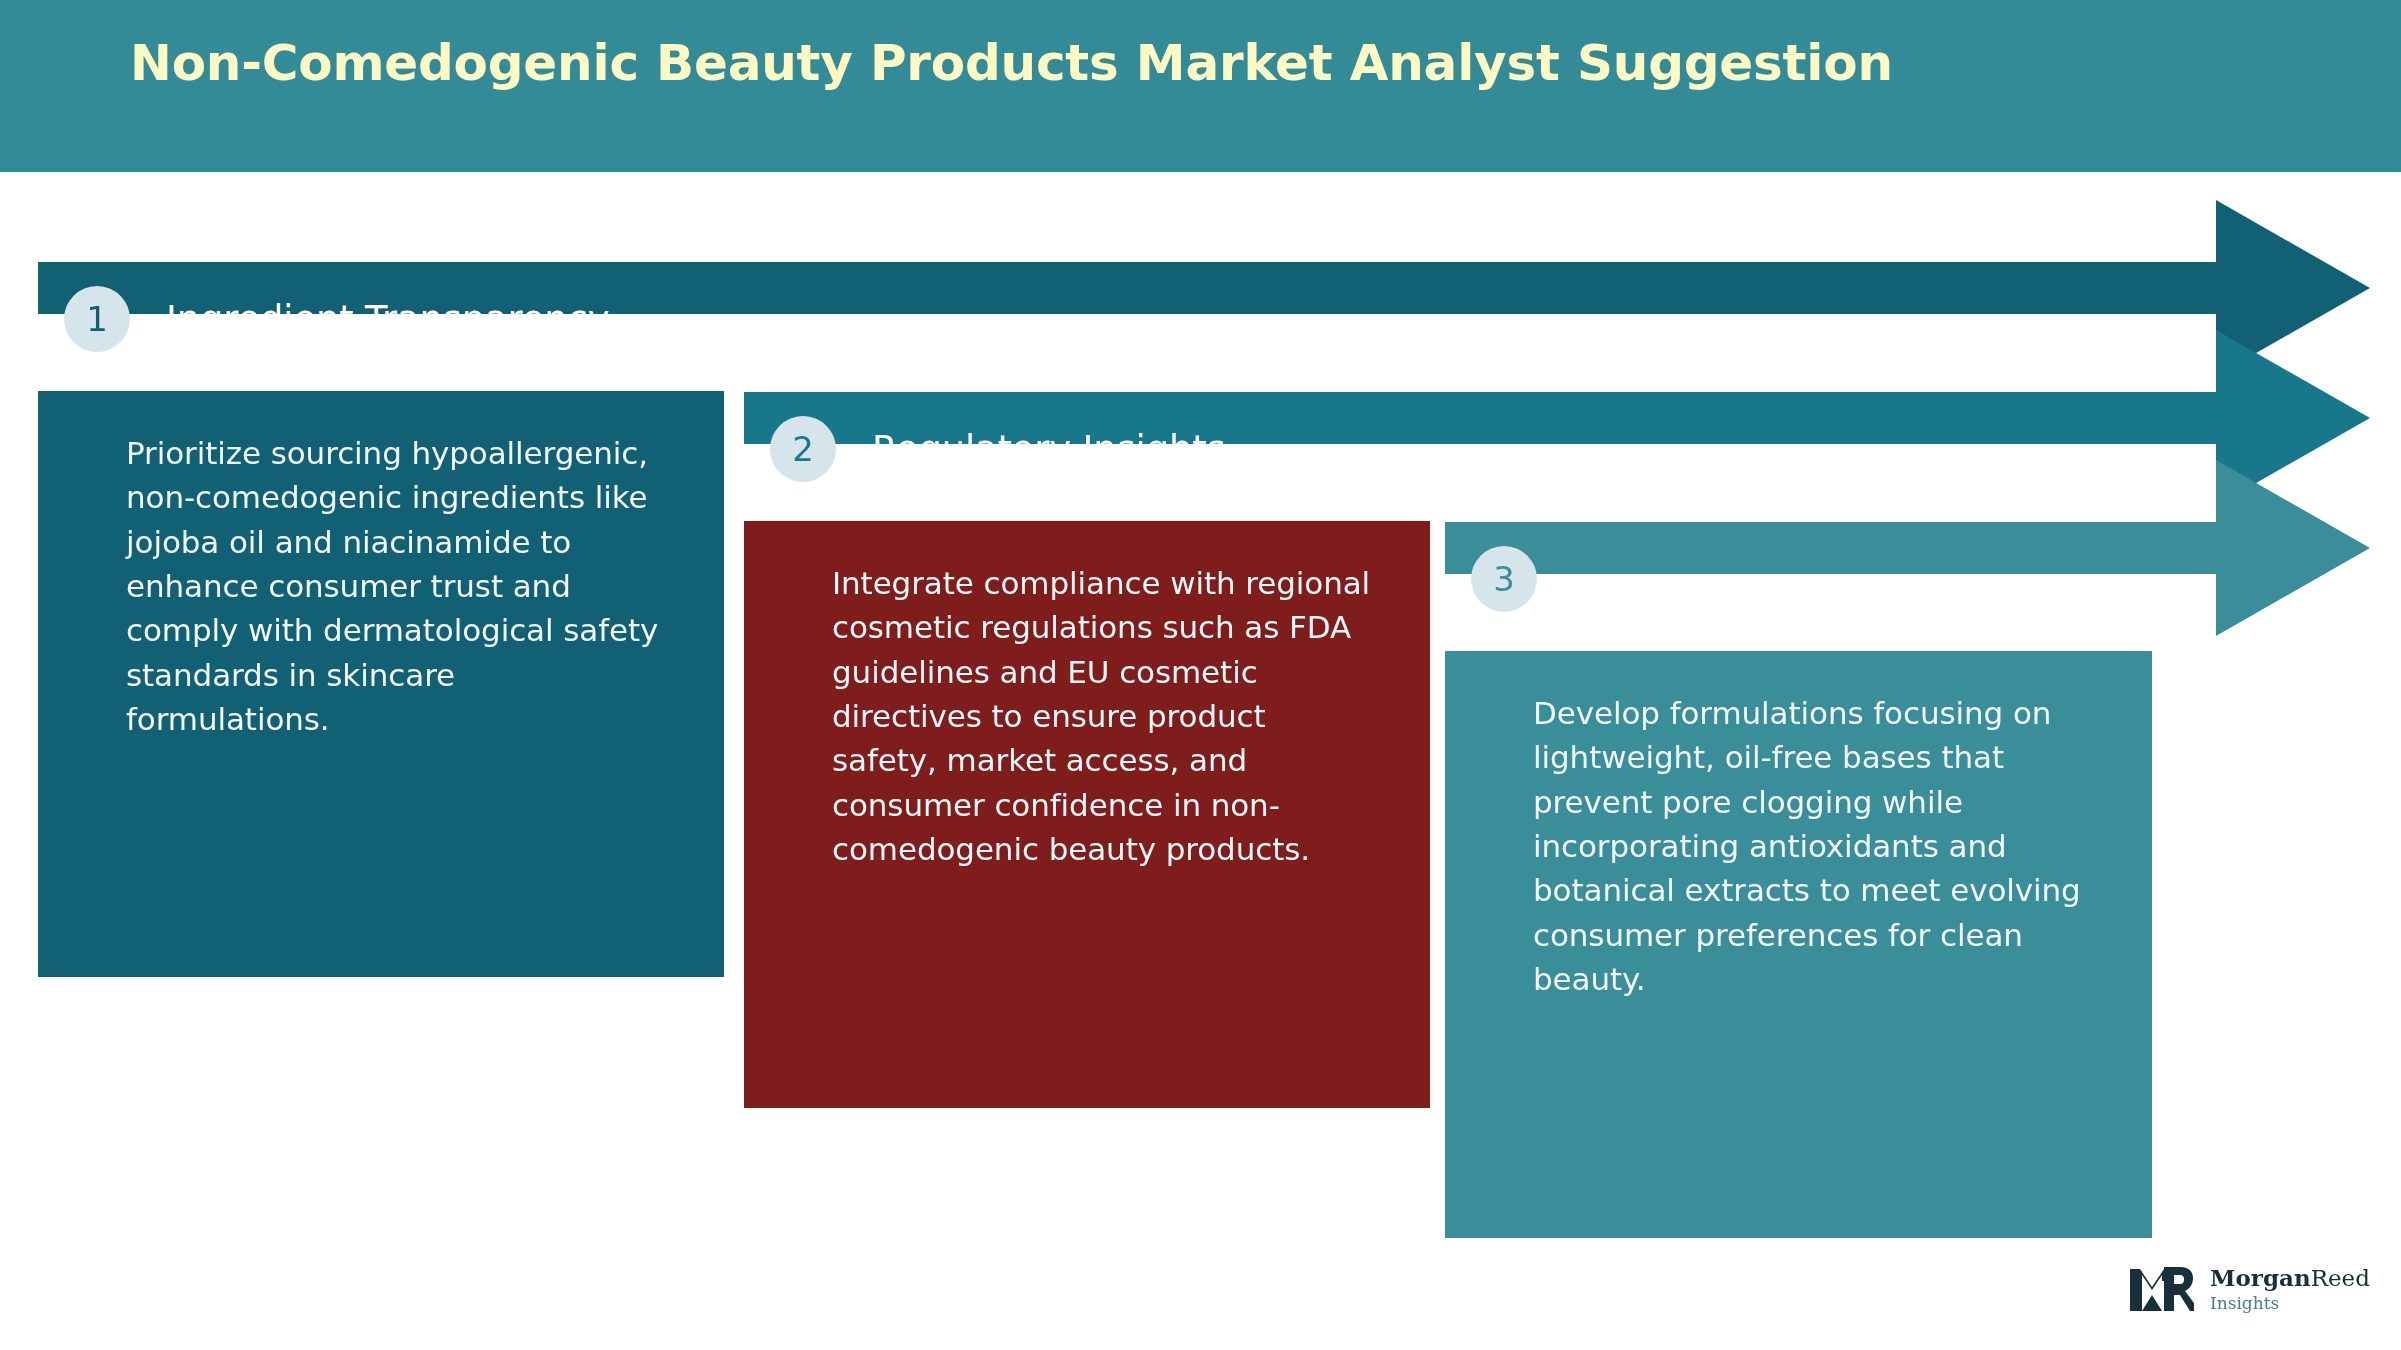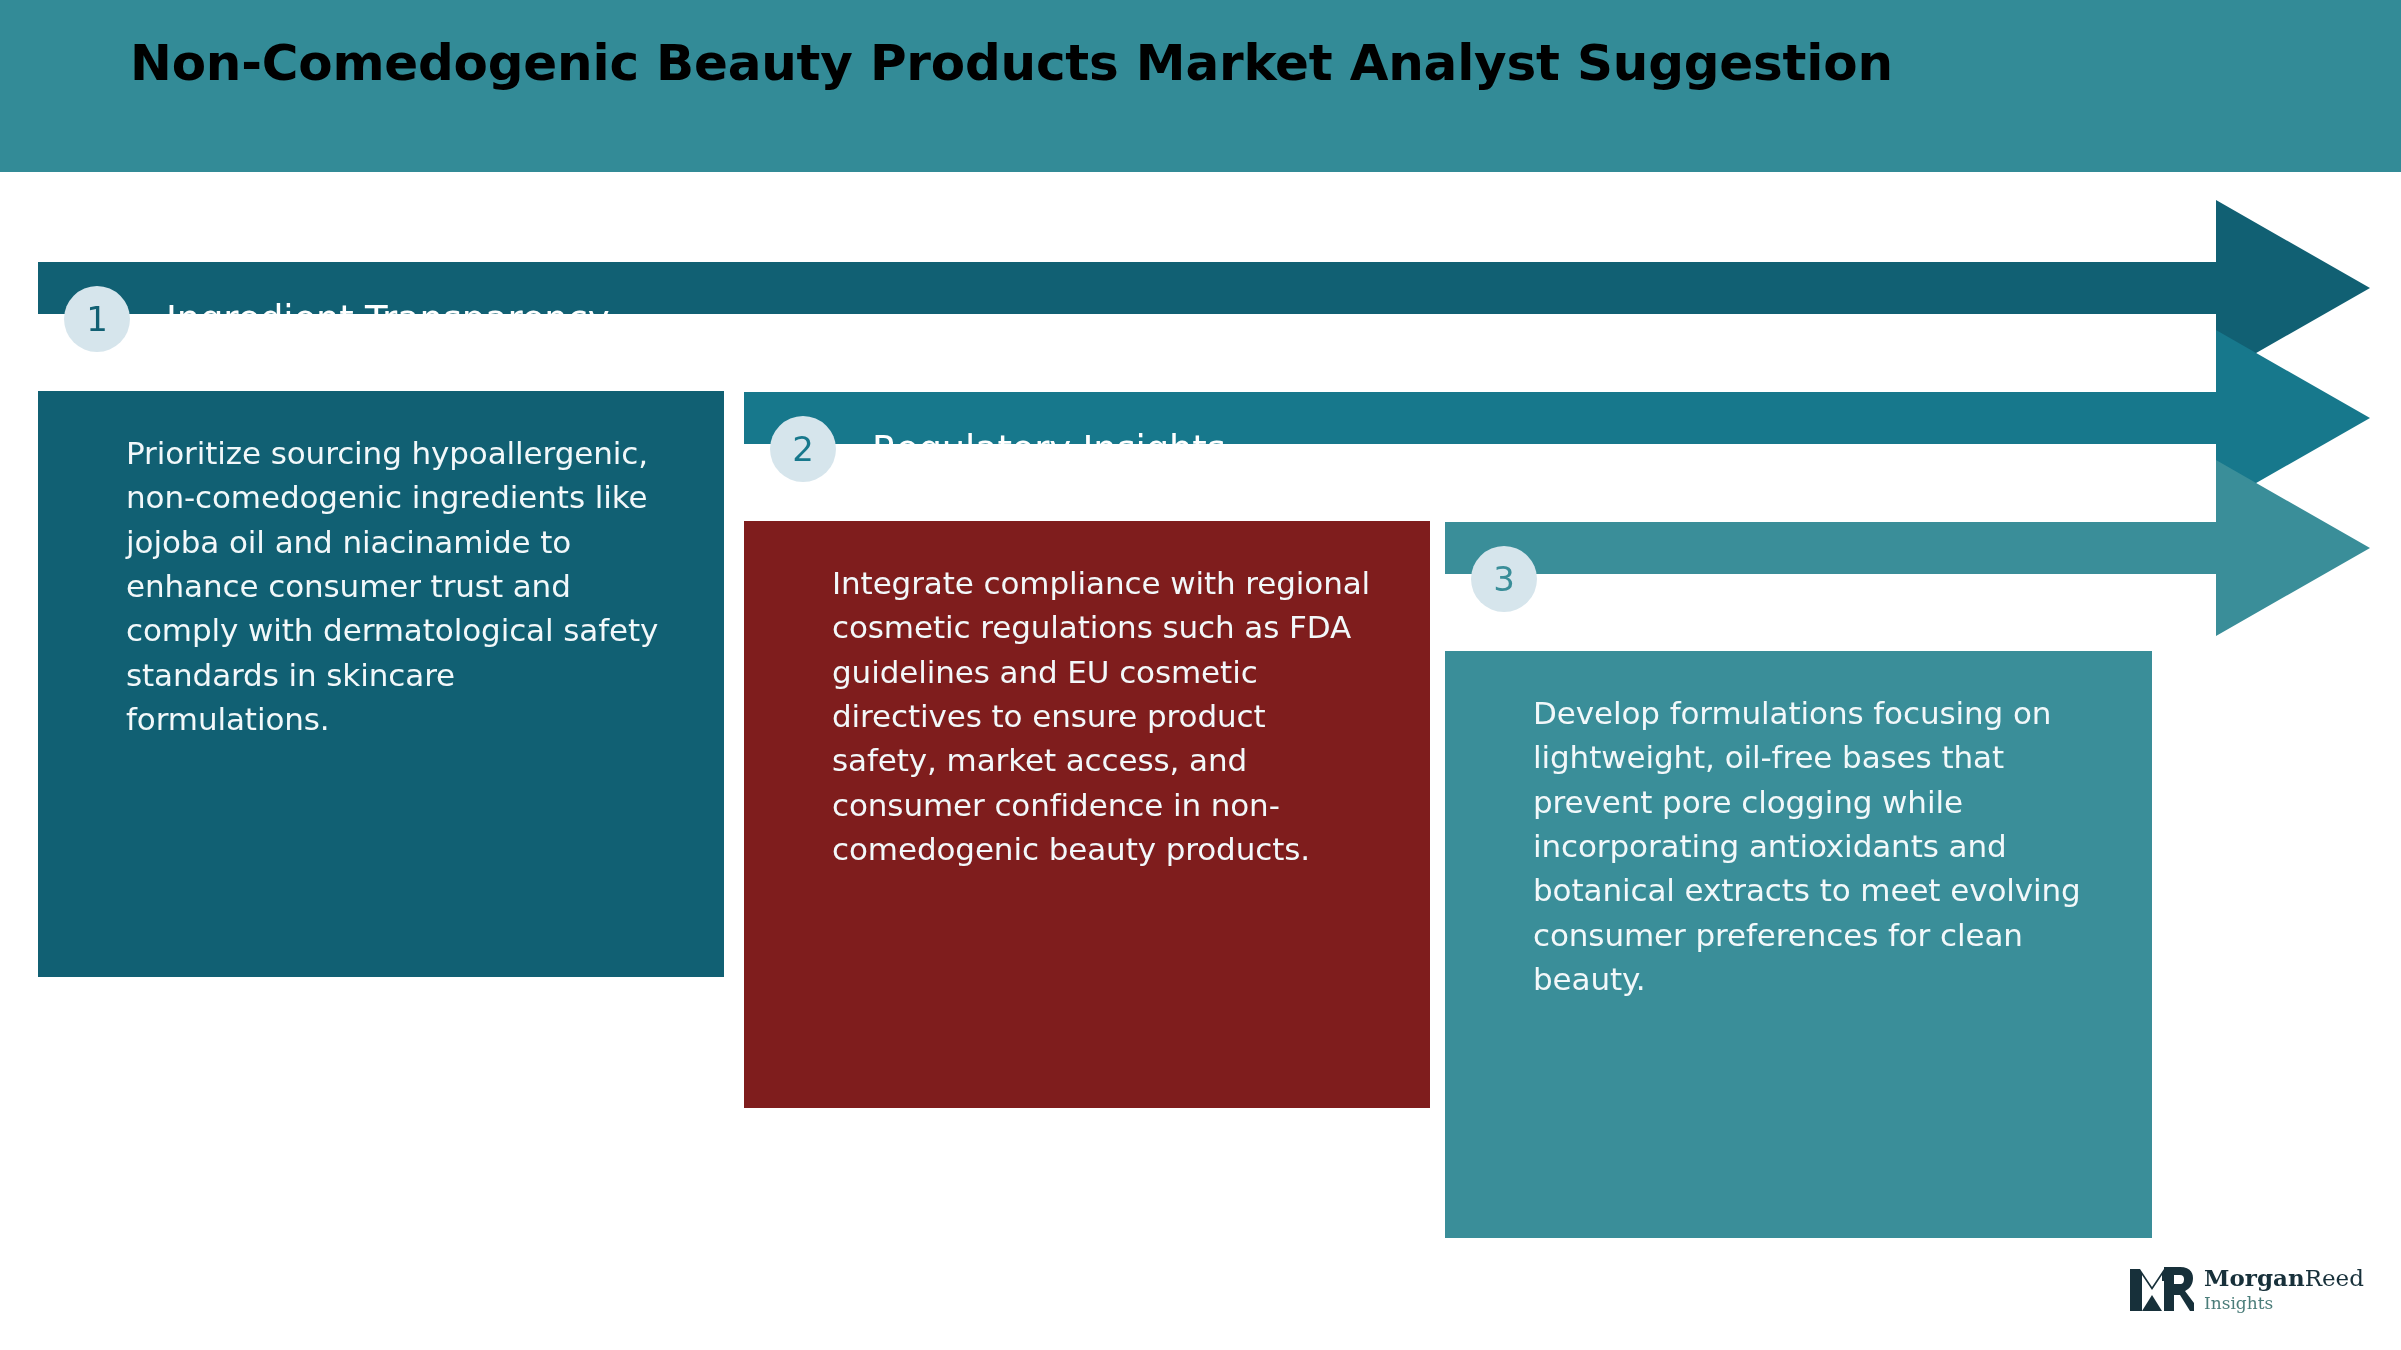--- a/index.html
+++ b/index.html
@@ -20,21 +20,21 @@
     position:absolute; left:0; top:0;
     width:2401px; height:172px;
     background:#338b97;
   }
   #header-title {
     position:absolute;
     left:130px; top:34px;
     font-family:"DejaVu Sans", sans-serif;
     font-size:50px;
     font-weight:bold;
-    color:#000000;
+    color:#fef9c3;
     letter-spacing:-0.2px;
     white-space:nowrap;
   }
 
   
   .banner {
     position:absolute;
     display:flex;
     align-items:center;
   }
@@ -92,20 +92,21 @@
     font-size:29px;
     color:#808a8e;
     white-space:nowrap;
   }
   #logo {
     position:absolute;
     left:2128px; top:1258px;
     width:228px; height:62px;
     display:flex;
     align-items:center;
+    gap:6px;
   }
   #logo-mark {
     flex:0 0 auto;
     width:66px; height:48px;
   }
   #logo-words {
     margin-left:10px;
     display:flex;
     flex-direction:column;
     justify-content:center;

